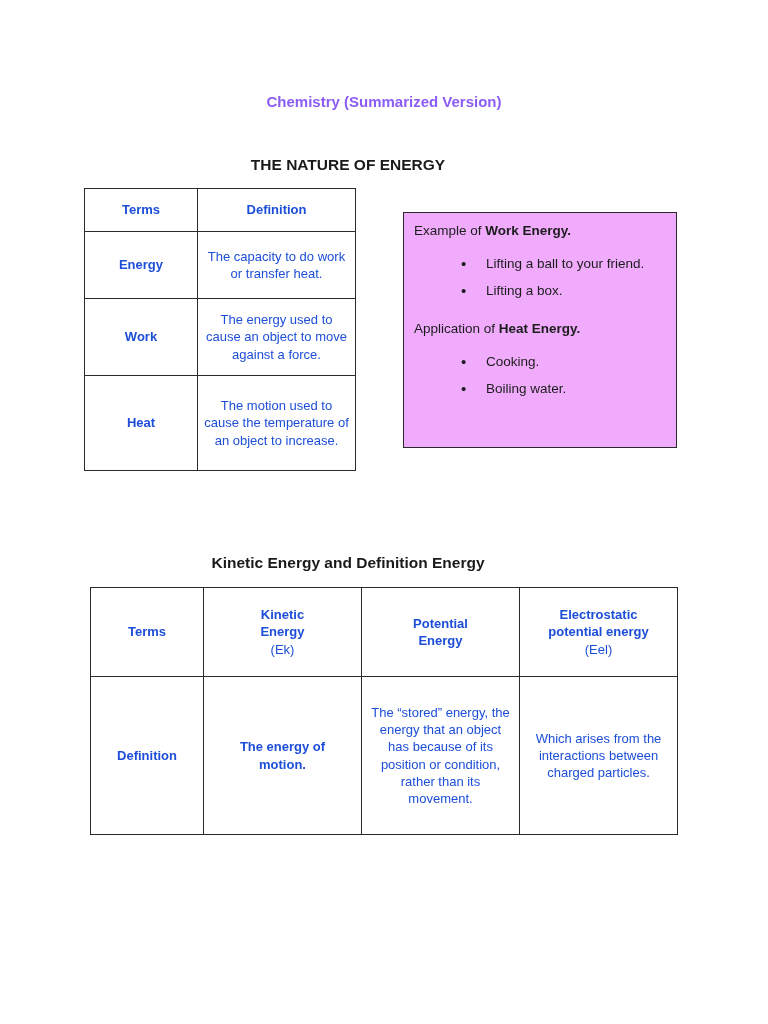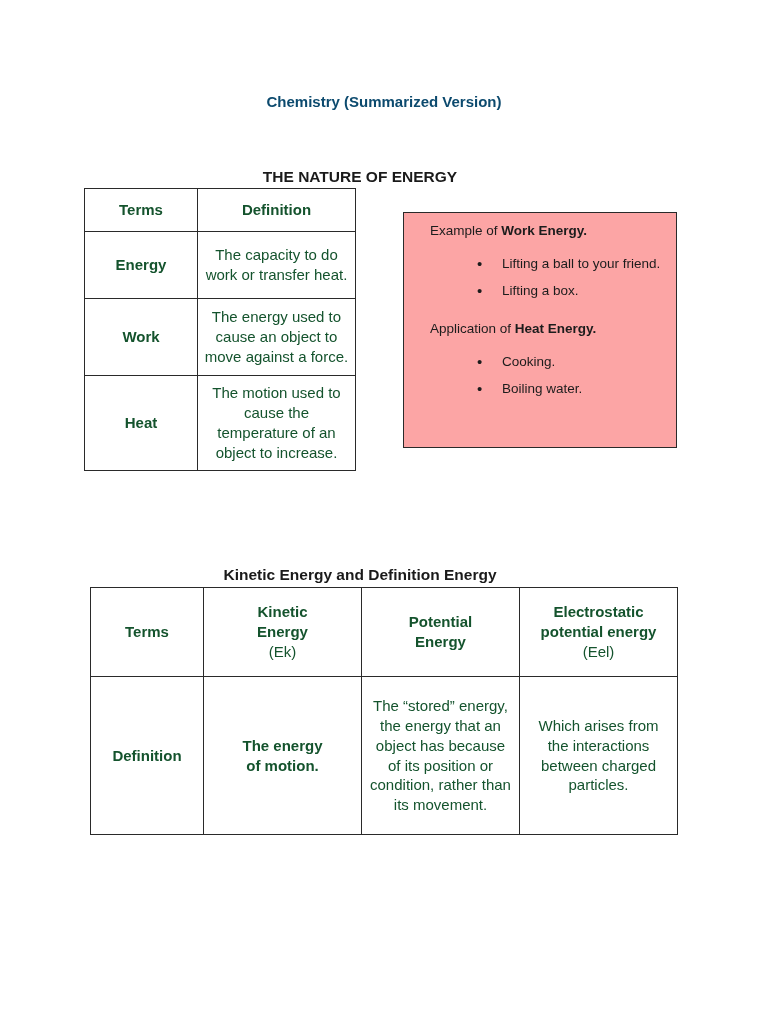--- a/index.html
+++ b/index.html
@@ -6,40 +6,40 @@
   body {
     width:768px; height:1024px;
     font-family:"Liberation Sans", sans-serif;
     color:#1c1c1c;
   }
   .page { position:relative; width:768px; height:1024px; overflow:hidden; background:#ffffff; }
 
   .doc-title {
     position:absolute; top:93px; left:0; width:768px;
     margin:0; text-align:center;
-    font-size:15px; font-weight:bold; color:#0c4a6e;
+    font-size:15px; font-weight:bold; color:#8b5cf6;
   }
   .heading {
     position:absolute; left:0; width:688px;
-    margin:16px; text-align:center;
+    margin:4px; text-align:center;
     font-size:15.5px; font-weight:bold; color:#1a1a1a;
   }
   .nature-h { top:152px; }
   .kinetic-h { top:550px; }
 
   table.tbl {
     position:absolute; border-collapse:collapse; table-layout:fixed;
     background:#ffffff;
   }
   table.tbl td {
     border:1.5px solid #2a2a2a;
     text-align:center; vertical-align:middle;
-    font-size:15px; line-height:1.32;
+    font-size:13px; line-height:1.32;
     padding:3px 6px;
-    color:#14532d;
+    color:#1d4ed8;
     overflow:hidden;
   }
   .b { font-weight:bold; }
   .blk { display:block; }
 
   .tbl-energy { left:84px; top:188px; width:271px; }
   .tbl-energy col.c1 { width:113px; }
   .tbl-energy col.c2 { width:158px; }
 
   .tbl-kinetic { left:90px; top:587px; width:587px; }
@@ -47,23 +47,23 @@
   .tbl-kinetic col.k2 { width:158px; }
   .tbl-kinetic col.k3 { width:158px; }
   .tbl-kinetic col.k4 { width:158px; }
 
   .cell-narrow { display:inline-block; max-width:92px;font-weight:bold; }
 
   .side-box {
     position:absolute; left:403px; top:212px; width:274px; height:236px;
     box-sizing:border-box;
     border:1.5px solid #2a2a2a;
-    padding:7px 10px 6px 26px;
+    padding:7px 10px 6px 10px;
     font-size:13.5px; color:#1c1c1c;
-    background:#fca5a5;
+    background:#f0abfc;
   }
   .box-line { margin:2px 0 0 0; line-height:18px; }
   .box-line.app { margin-top:16px; }
   .box-list { list-style:none; margin:10px 0 2px 0; padding:0 0 0 47px; }
   .box-item { position:relative; padding-left:25px; line-height:27px; }
   .bullet { position:absolute; left:0; top:0; font-size:15px; }
 </style>
 </head>
 <body>
 

